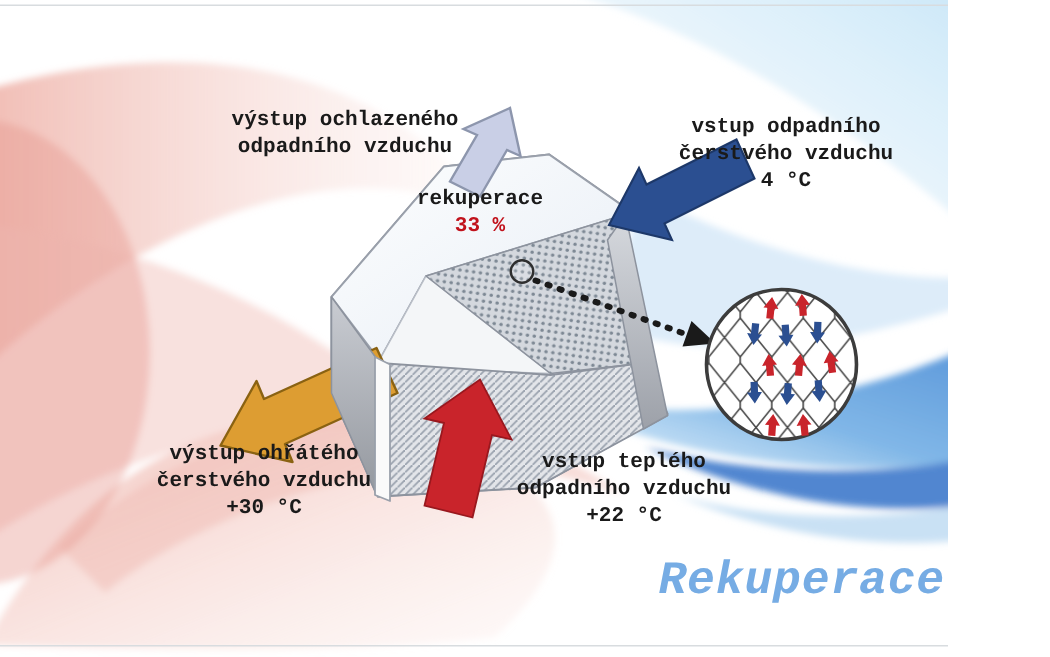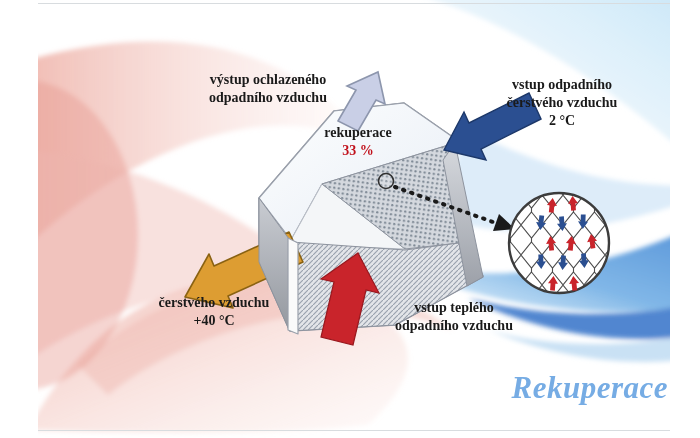--- a/index.html
+++ b/index.html
@@ -1,18 +1,18 @@
 <!DOCTYPE html>
 <html style="--cold-inlet-arrow: #2b4f91; --cool-outlet-arrow: #c9cfe6; --warm-outlet-arrow: #dd9d32; --hot-inlet-arrow: #c9242b; --efficiency-value: #c1121c; --title-text: #76ace4;"><head>
 <meta charset="utf-8">
 <style>
   html,body{margin:0;padding:0;background:#fff;}
   #stage{
     position:relative;width:632px;height:438px;overflow:hidden;
-    background:#ffffff;font-family:Liberation Serif, serif;margin-left:38px;
+    background:#ffffff;font-family:Liberation Mono, monospace;
   }
   .frame-line{position:absolute;left:0;width:700px;height:1px;background:#d8dcdf;}
   svg{position:absolute;left:0;top:0;}
   .diagram-label{
     position:absolute;width:220px;transform:translateX(-50%);
     text-align:center;font-size:14px;line-height:18px;font-weight:bold;
     color:#1a1a1a;white-space:nowrap;
   }
   .diagram-label span{display:block;}
   .efficiency-value{color:var(--efficiency-value,#c1121c);}
@@ -144,35 +144,37 @@
   </svg>
 
   <div class="diagram-label" style="left:230px;top:71px;">
     <span>výstup ochlazeného</span>
     <span>odpadního vzduchu</span>
   </div>
 
   <div class="diagram-label" style="left:524px;top:76px;">
     <span>vstup odpadního</span>
     <span>čerstvého vzduchu</span>
-    <span>2 °C</span>
+    <span>4 °C</span>
   </div>
 
   <div class="diagram-label" style="left:320px;top:124px;">
     <span>rekuperace</span>
     <span class="efficiency-value">33 %</span>
   </div>
 
   <div class="diagram-label" style="left:176px;top:294px;">
+    <span>výstup ohřátého</span>
     <span>čerstvého vzduchu</span>
-    <span>+40 °C</span>
+    <span>+30 °C</span>
   </div>
 
   <div class="diagram-label" style="left:416px;top:299px;">
     <span>vstup teplého</span>
     <span>odpadního vzduchu</span>
+    <span>+22 °C</span>
   </div>
 
   <div id="main-title">Rekuperace</div>
 
   <div class="frame-line" style="top:3px;"></div>
   <div class="frame-line" style="top:430px;"></div>
 </div>
 
 </body></html>

